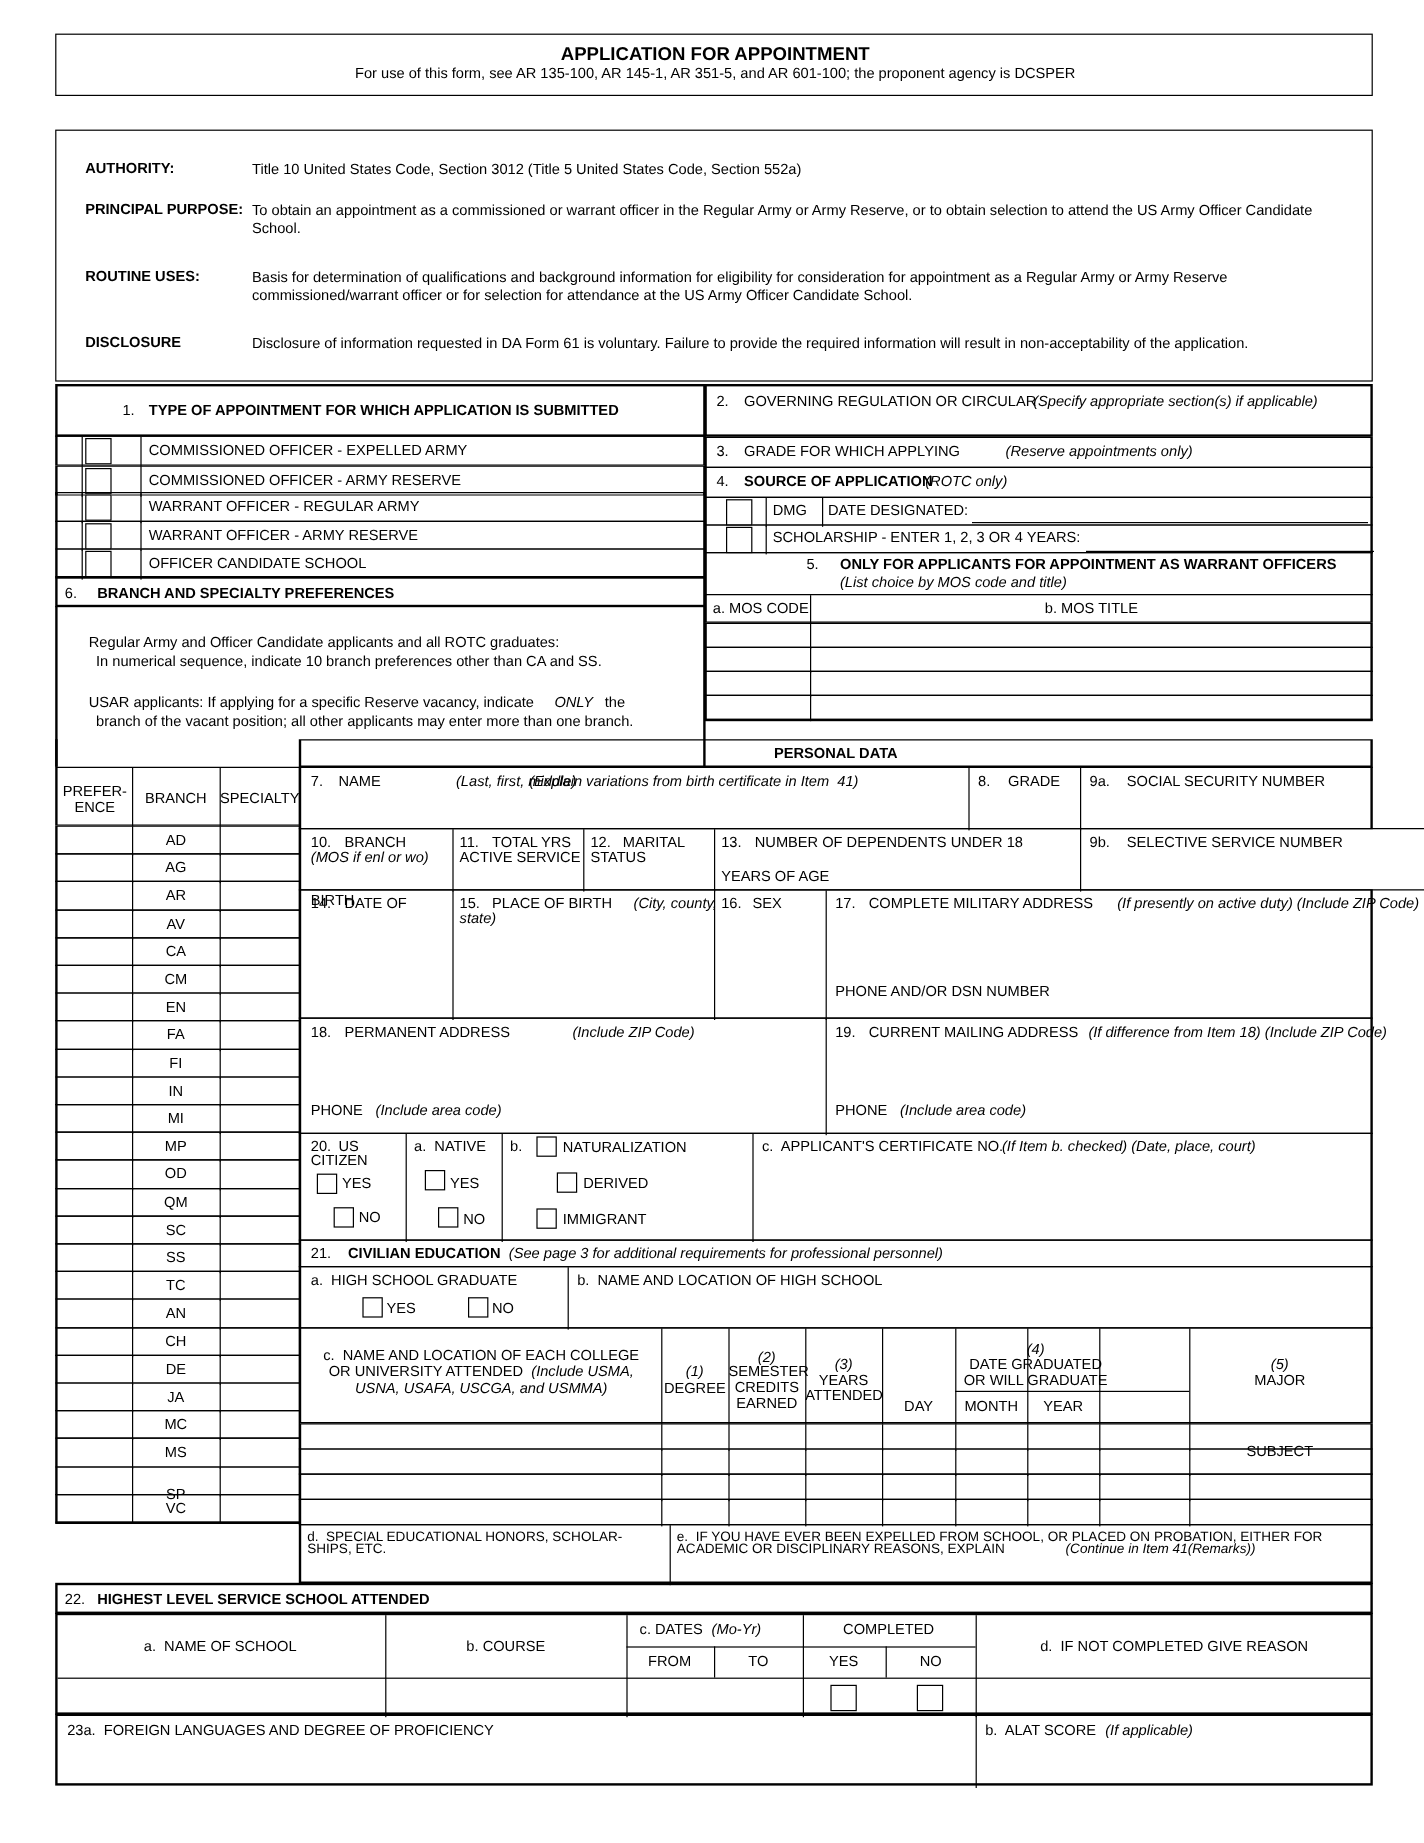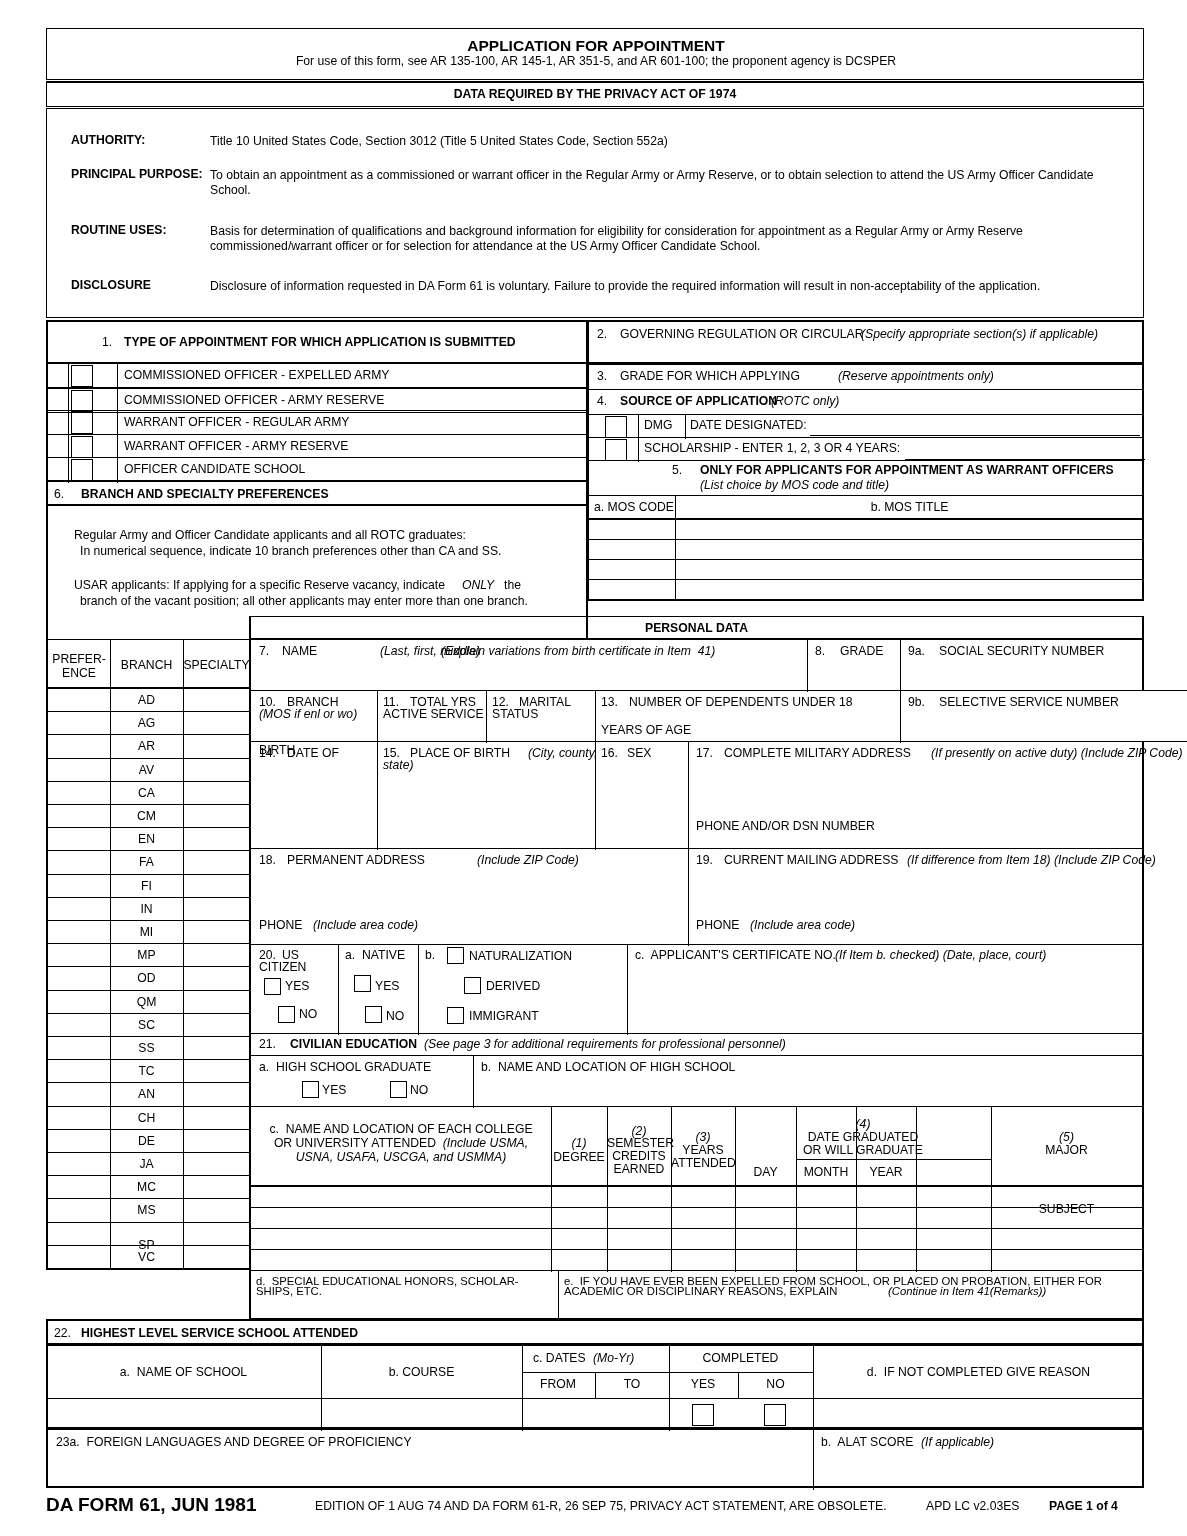--- a/index.html
+++ b/index.html
@@ -46,23 +46,20 @@
 </style>
 </head>
 <body>
 
 <div class="page">
 
   <div class="box" style="left:0;top:0;width:1098px;height:52px;">
     <div class="t f11 b c" style="left:0;top:8px;width:1098px;">APPLICATION FOR APPOINTMENT</div>
     <div class="t f9 c" style="left:0;top:26px;width:1098px;">For use of this form, see AR 135-100, AR 145-1, AR 351-5, and AR 601-100; the proponent agency is DCSPER</div>
   </div>
-  <div class="box" style="left:0;top:53px;width:1098px;height:26px;border-top-width:2px;">
-    <div class="t f9 b c" style="left:0;top:5px;width:1096px;">DATA REQUIRED BY THE PRIVACY ACT OF 1974</div>
-  </div>
 
   <div class="box" style="left:0;top:80px;width:1098px;height:210px;">
     <div class="t f9 b" style="left:24px;top:25px;">AUTHORITY:</div>
     <div class="tw f9" style="left:163px;top:25px;width:900px;">Title 10 United States Code, Section 3012 (Title 5 United States Code, Section 552a)</div>
 
     <div class="t f9 b" style="left:24px;top:59px;">PRINCIPAL PURPOSE:</div>
     <div class="tw f9" style="left:163px;top:59px;width:900px;">To obtain an appointment as a commissioned or warrant officer in the Regular Army or Army Reserve, or to obtain selection to attend the US Army Officer Candidate School.</div>
 
     <div class="t f9 b" style="left:24px;top:115px;">ROUTINE USES:</div>
     <div class="tw f9" style="left:163px;top:115px;width:900px;">Basis for determination of qualifications and background information for eligibility for consideration for appointment as a Regular Army or Army Reserve commissioned/warrant officer or for selection for attendance at the US Army Officer Candidate School.</div>
@@ -555,20 +552,14 @@
     <div class="cb cblg" style="left:716px;top:58px;"></div>
   </div>
 
   <div class="box" style="left:0;top:1400px;width:1098px;height:60px;border-width:2px;">
     <div class="t f9" style="left:8px;top:6px;">23a.  FOREIGN LANGUAGES AND DEGREE OF PROFICIENCY</div>
     <div class="vline" style="left:765px;top:0;height:60px;"></div>
     <div class="t f9" style="left:773px;top:6px;">b.  ALAT SCORE</div>
     <div class="t f9 i" style="left:873px;top:6px;">(If applicable)</div>
   </div>
 
-  <div style="position:absolute;left:0;top:1466px;width:1098px;height:26px;">
-    <div class="t f17 b" style="left:0;top:0;">DA FORM 61, JUN 1981</div>
-    <div class="t f9" style="left:269px;top:6px;">EDITION OF 1 AUG 74 AND DA FORM 61-R, 26 SEP 75, PRIVACY ACT STATEMENT, ARE OBSOLETE.</div>
-    <div class="t f9" style="left:880px;top:6px;">APD LC v2.03ES</div>
-    <div class="t f9 b" style="left:1003px;top:6px;">PAGE 1 of 4</div>
-  </div>
 
 </div>
 
 </body></html>

